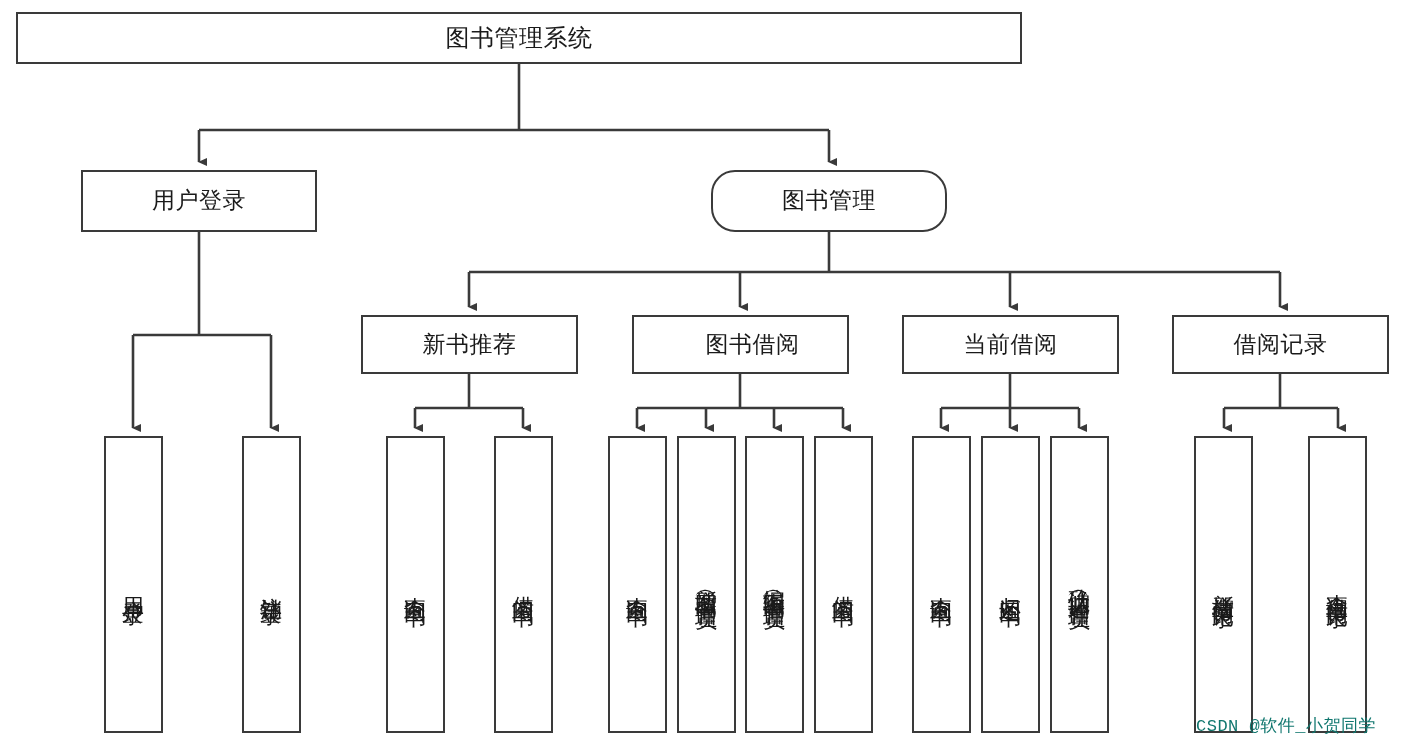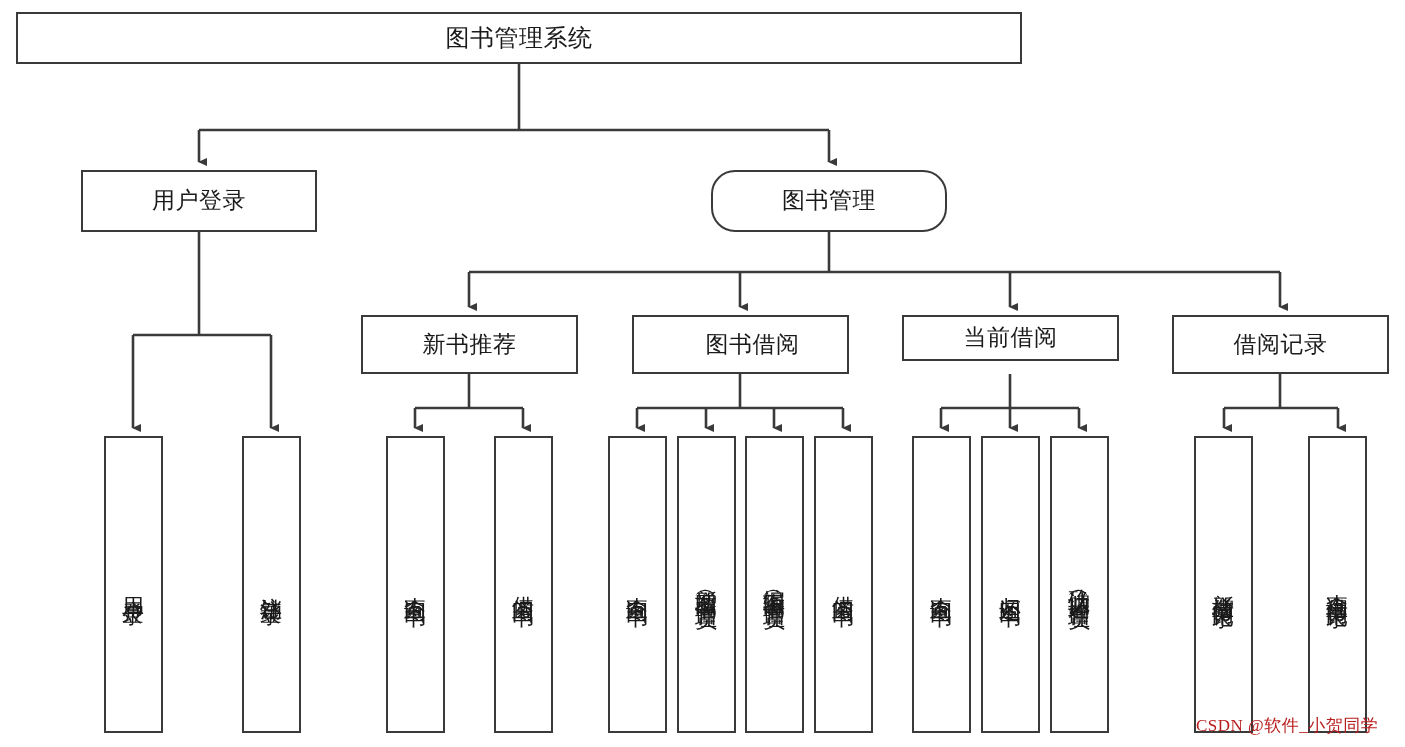--- a/index.html
+++ b/index.html
@@ -54,24 +54,24 @@
     writing-mode: vertical-rl;
     text-orientation: upright;
     font-size: 22px;
     letter-spacing: 3px;
     line-height: 1.05;
   }
   #node-root .node-label { font-size: 24px; }
   .watermark {
     position: absolute;
     font-size: 17px;
-    color: #b91c1c;
+    color: #0f766e;
     white-space: nowrap;
     letter-spacing: 0.5px;
-    font-family: Liberation Serif, serif;
+    font-family: Liberation Mono, monospace;
   }
 </style>
 </head>
 <body>
 
 <div id="diagram-root">
 
   <svg id="edge-layer" viewBox="0 0 1405 747" width="1405" height="747" xmlns="http://www.w3.org/2000/svg">
     <defs>
       <marker id="arrowhead" markerWidth="9" markerHeight="9" refX="4" refY="8" orient="auto" markerUnits="userSpaceOnUse">
@@ -135,21 +135,21 @@
   </div>
 
   <div class="node horizontal" style="left:361px; top:315px; width:217px; height:59px;">
     <span class="node-label">新书推荐</span>
   </div>
 
   <div class="node horizontal" style="left:632px; top:315px; width:217px; height:59px;padding-left:24px;">
     <span class="node-label">图书借阅</span>
   </div>
 
-  <div class="node horizontal" style="left:902px; top:315px; width:217px; height:46px;">
+  <div class="node horizontal" style="left:902px; top:315px; width:217px; height:59px;">
     <span class="node-label">当前借阅</span>
   </div>
 
   <div class="node horizontal" style="left:1172px; top:315px; width:217px; height:59px;justify-content:center;">
     <span class="node-label">借阅记录</span>
   </div>
 
   <div class="node vertical" style="left:104px; top:436px; width:59px; height:297px;">
     <span class="node-label">用户登录</span>
   </div>

